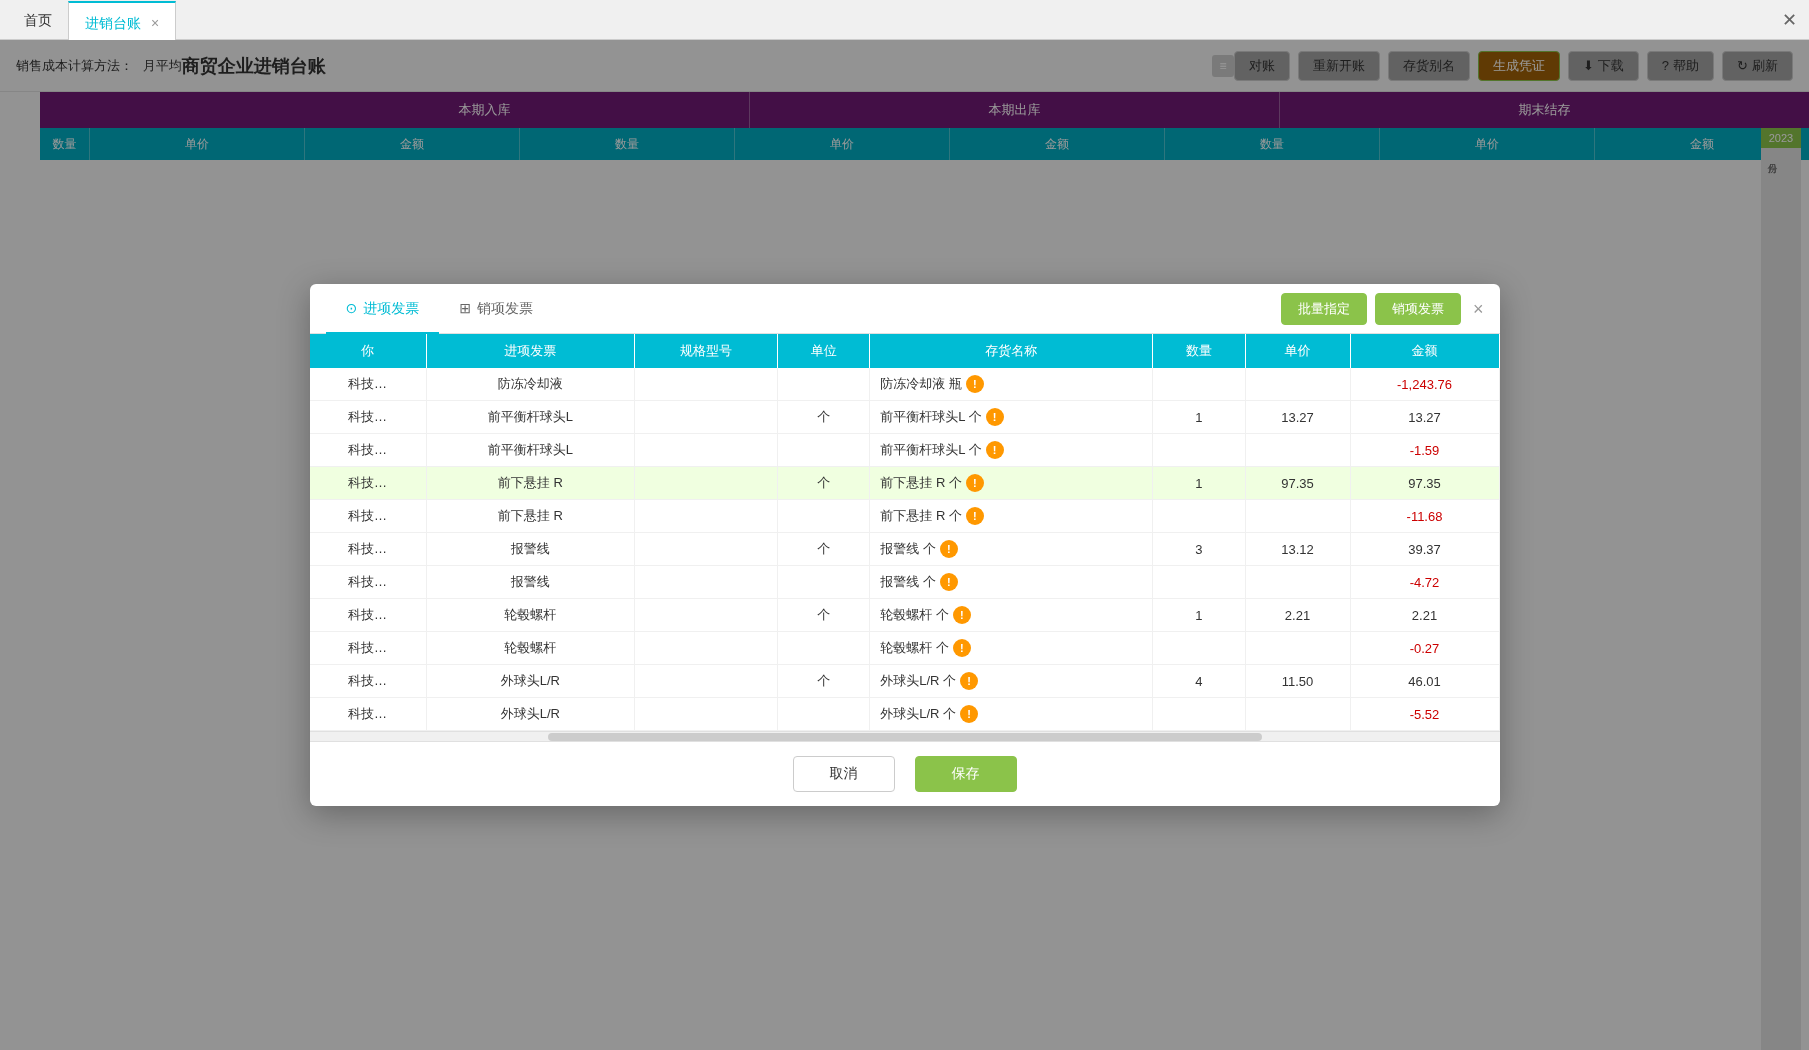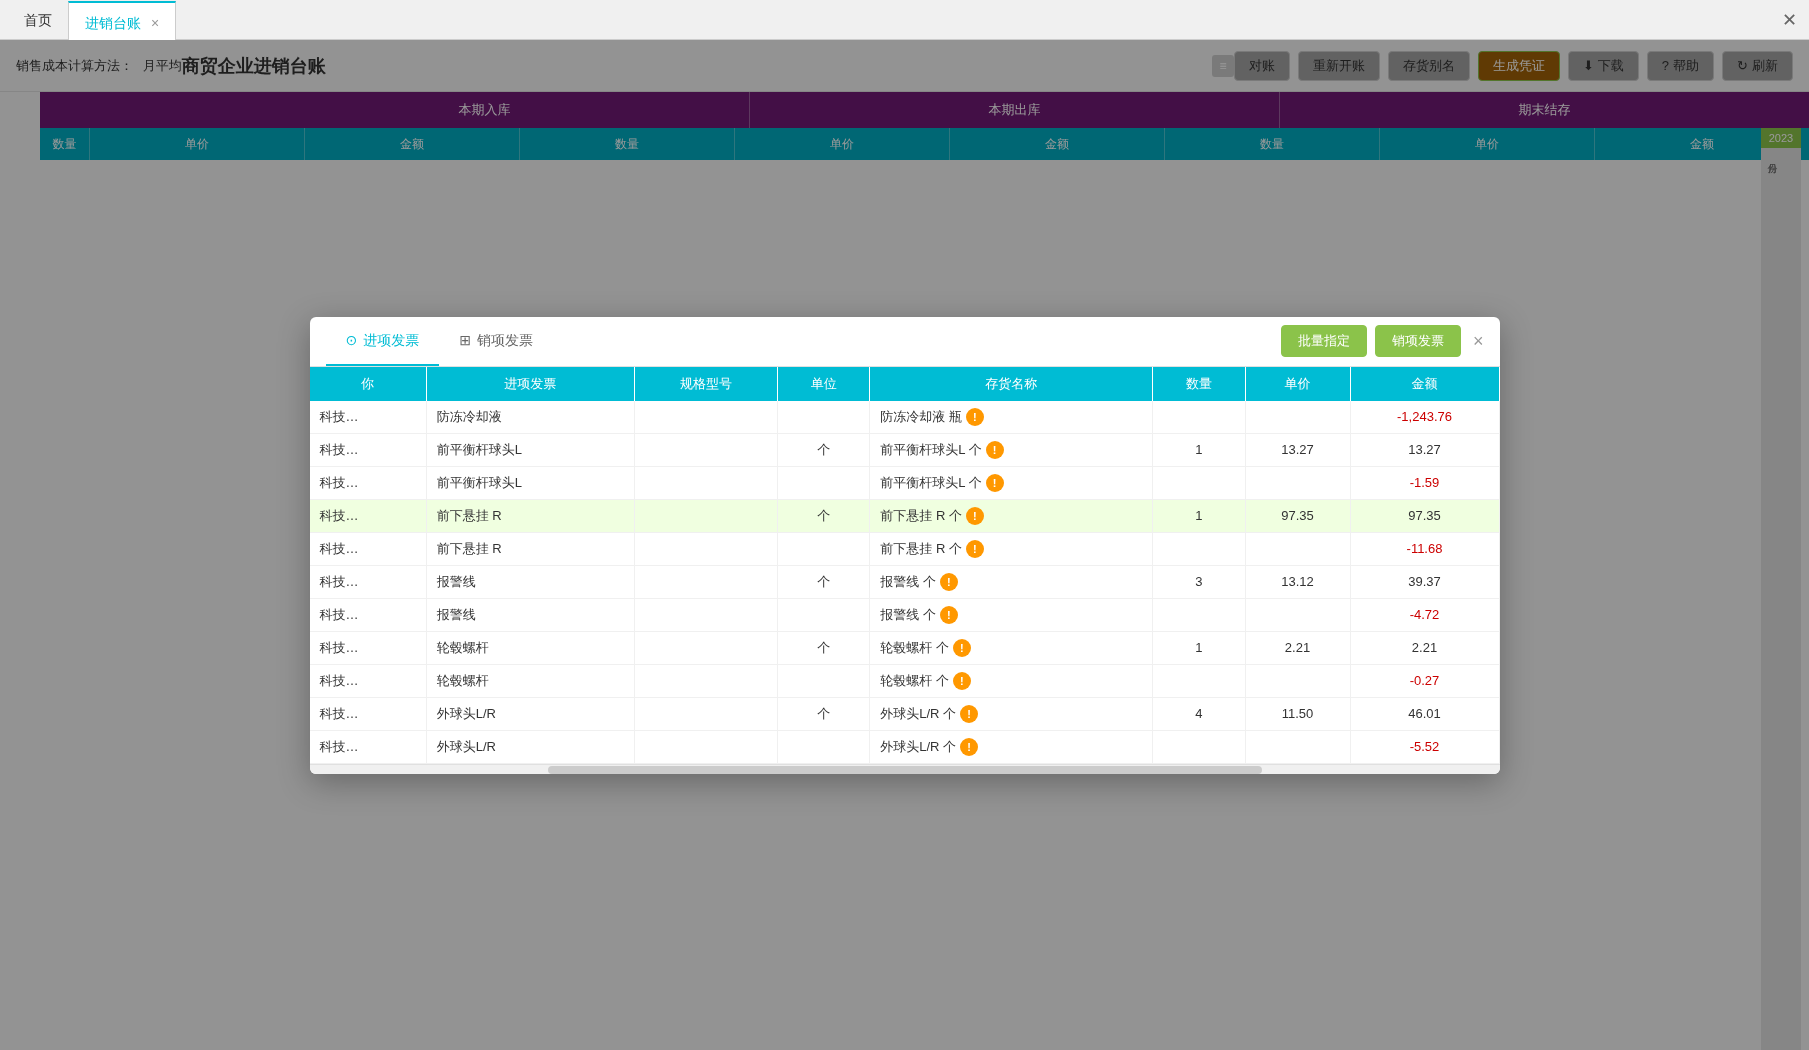--- a/index.html
+++ b/index.html
@@ -114,21 +114,21 @@
       background: #00bcd4; color: #fff; padding: 8px 10px;
       font-size: 13px; font-weight: normal; text-align: center;
       border-right: 1px solid rgba(255,255,255,0.3); position: sticky; top: 0; z-index: 10;
     }
     .modal-table td {
       padding: 7px 10px; font-size: 13px; color: #333;
       border-bottom: 1px solid #f0f0f0; border-right: 1px solid #f0f0f0;
       text-align: center;
     }
     .modal-table tr.highlighted td { background: #f0ffe0; }
-    .modal-table td:first-child, .modal-table td:nth-child(2) { text-align: left; }
+    .modal-table td:first-child, .modal-table td:nth-child(2) { text-align: center; }
     .warning-icon {
       display: inline-flex; align-items: center; justify-content: center;
       width: 18px; height: 18px; background: #ff9800; border-radius: 50%;
       color: #fff; font-size: 11px; font-weight: bold; margin-left: 4px;
     }
 
     
     .modal-footer {
       display: flex; justify-content: center; gap: 20px; padding: 14px;
       border-top: 1px solid #e0e0e0; flex-shrink: 0;
@@ -381,17 +381,21 @@
                 <td style="color: rgb(204, 0, 0);">-5.52</td>
               </tr>
             </tbody>
         </table>
       </div>
 
       <div class="modal-scrollbar">
         <div class="modal-scrollbar-thumb"></div>
       </div>
 
+      <div class="modal-footer">
+        <button class="btn-cancel">取消</button>
+        <button class="btn-save">保存</button>
+      </div>
 
     </div>
   </div>
 
 </div>
 
 </body></html>

